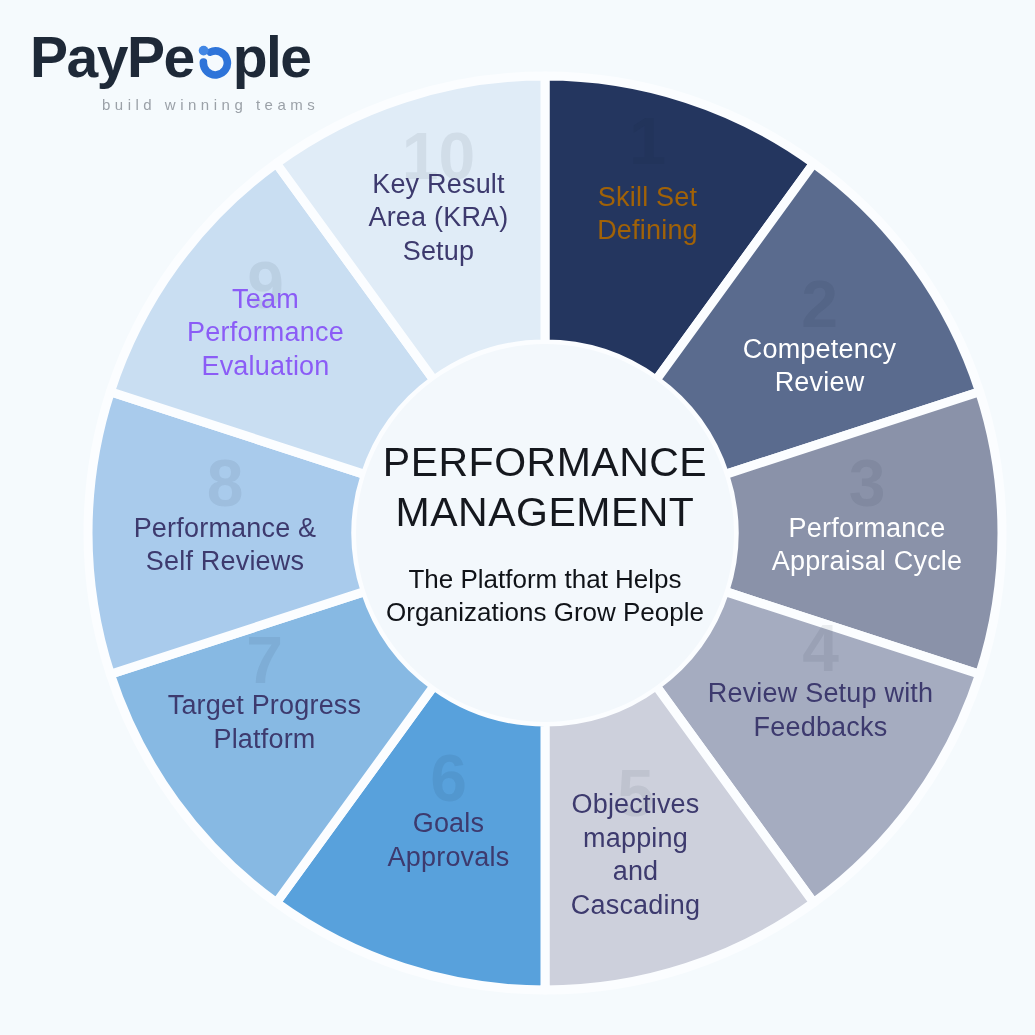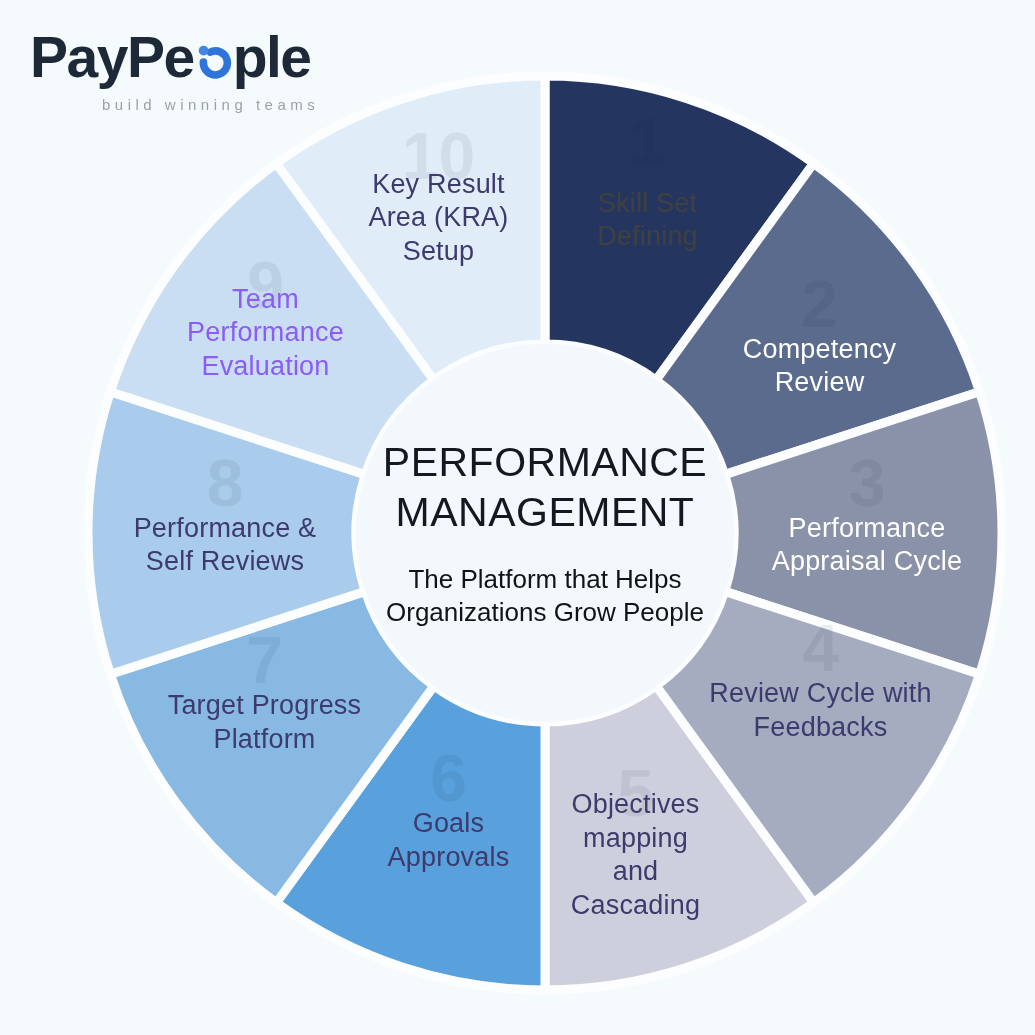--- a/index.html
+++ b/index.html
@@ -59,37 +59,37 @@
         <path d="M 276.3821397023398 902.720766429351 A 457 457 0 0 1 110.36717205311481 674.220766429351 L 365.250318420216 591.4042119368651 A 189 189 0 0 0 433.9085873167226 685.9042119368651 Z" fill="#87b9e3" stroke="#fbfdff" stroke-width="9" stroke-linejoin="round"></path>
         <path d="M 110.36717205311481 674.220766429351 A 457 457 0 0 1 110.36717205311481 391.7792335706491 L 365.250318420216 474.595788063135 A 189 189 0 0 0 365.250318420216 591.4042119368651 Z" fill="#a9cbec" stroke="#fbfdff" stroke-width="9" stroke-linejoin="round"></path>
         <path d="M 110.36717205311481 391.7792335706491 A 457 457 0 0 1 276.38213970233966 163.27923357064907 L 433.90858731672256 380.09578806313493 A 189 189 0 0 0 365.250318420216 474.595788063135 Z" fill="#c9def2" stroke="#fbfdff" stroke-width="9" stroke-linejoin="round"></path>
         <path d="M 276.38213970233966 163.27923357064907 A 457 457 0 0 1 544.9999999999999 76 L 545 344 A 189 189 0 0 0 433.90858731672256 380.09578806313493 Z" fill="#e0ecf7" stroke="#fbfdff" stroke-width="9" stroke-linejoin="round"></path>
       </g>
     <circle id="hub" cx="545" cy="533" r="189" fill="#f3f8fc"></circle>
   </svg>
 
   <div class="overlay" id="labels">
       <div class="seg-num" style="left: 647.503px; top: 140.76px;">1</div>
-      <div class="seg-label" style="left: 647.503px; top: 220px; color: #404040;">
+      <div class="seg-label" style="left: 647.503px; top: 214px; color: #a16207;">
         <span class="ln">Skill Set</span>
         <span class="ln">Defining</span>
       </div>
       <div class="seg-num" style="left: 819.503px; top: 303.733px;">2</div>
       <div class="seg-label" style="left: 819.503px; top: 365.733px; color: rgb(255, 255, 255);">
         <span class="ln">Competency</span>
         <span class="ln">Review</span>
       </div>
       <div class="seg-num" style="left: 867px; top: 483px;">3</div>
       <div class="seg-label" style="left: 867px; top: 545px; color: rgb(255, 255, 255);">
         <span class="ln">Performance</span>
         <span class="ln">Appraisal Cycle</span>
       </div>
       <div class="seg-num" style="left: 820.503px; top: 648.267px;">4</div>
       <div class="seg-label" style="left: 820.503px; top: 710.267px; color: rgb(61, 58, 110);">
-        <span class="ln">Review Cycle with</span>
+        <span class="ln">Review Setup with</span>
         <span class="ln">Feedbacks</span>
       </div>
       <div class="seg-num" style="left: 635.503px; top: 793.24px;">5</div>
       <div class="seg-label" style="left: 635.503px; top: 855.24px; color: rgb(61, 58, 110);">
         <span class="ln">Objectives</span>
         <span class="ln">mapping</span>
         <span class="ln">and</span>
         <span class="ln">Cascading</span>
       </div>
       <div class="seg-num" style="left: 448.497px; top: 778.24px;">6</div>

